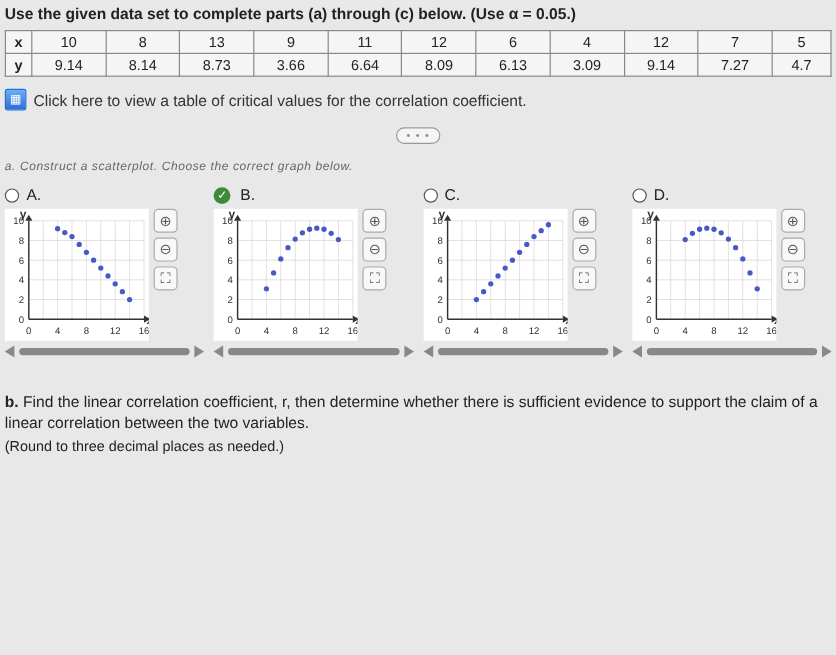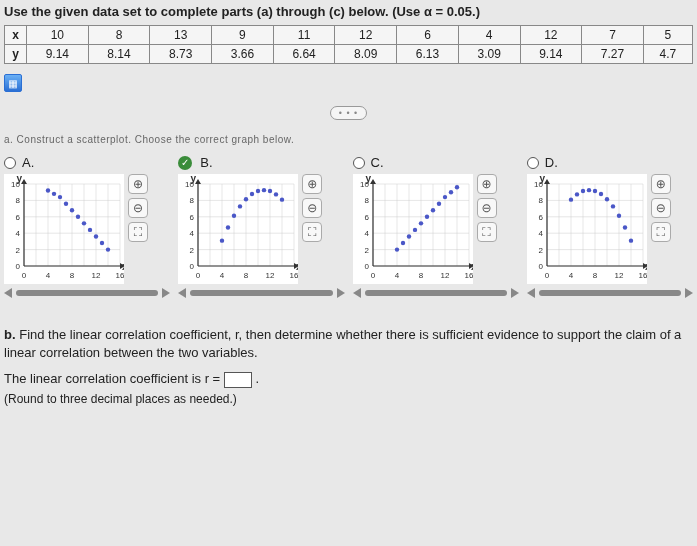--- a/index.html
+++ b/index.html
@@ -39,21 +39,21 @@
       background: linear-gradient(#6ab0f5,#2a6fd4);
       border: 1px solid #2a6fd4;
       display: flex; align-items: center; justify-content: center;
       color: #fff; font-size: 10px; border-radius: 2px;
     }
     .dots-row { display: flex; justify-content: center; margin: 8px 0 14px; }
     .dots-pill {
       border: 1px solid #999; border-radius: 10px; padding: 1px 8px;
       font-size: 9px; letter-spacing: 1px; color: #888; background: #f5f5f5;
     }
-    .garbled { font-size: 10px; color: #666; margin: 4px 0 10px; letter-spacing: 0.5px; }
+    .garbled { font-size: 10px; color: #666; margin: 4px 0 10px; letter-spacing: 0.5px; font-style: italic; }
     .charts-row {
       display: flex;
       gap: 8px;
       margin-bottom: 16px;
     }
     .chart-block {
       flex: 1;
       position: relative;
     }
     .option-header {
@@ -131,20 +131,21 @@
     <td>3.09</td>
     <td>9.14</td>
     <td>7.27</td>
     <td>4.7</td>
   </tr>
 </tbody>
   </table>
 
 <div class="link-row">
   <div class="link-icon">▦</div>
+  <span>Click here to view a table of critical values for the correlation coefficient.</span>
 </div>
 
 <div class="dots-row">
   <div class="dots-pill">• • •</div>
 </div>
 
 <div class="garbled">a. Construct a scatterplot. Choose the correct graph below.</div>
 
 <div class="charts-row">
 
@@ -401,19 +402,14 @@
       <div class="slider-arrow left"></div>
       <div class="slider-track"></div>
       <div class="slider-arrow right"></div>
     </div>
   </div>
 </div>
 
 <div class="part-b">
   <span class="bold">b.</span>
   <span>Find the linear correlation coefficient, r, then determine whether there is sufficient evidence to support the claim of a linear correlation between the two variables.</span>
-  <div class="answer-line">
-    <span>The linear correlation coefficient is r =</span>
-    <span class="input-box"></span>
-    <span>.</span>
-  </div>
   <div class="note">(Round to three decimal places as needed.)</div>
 </div>
 
 </body></html>

